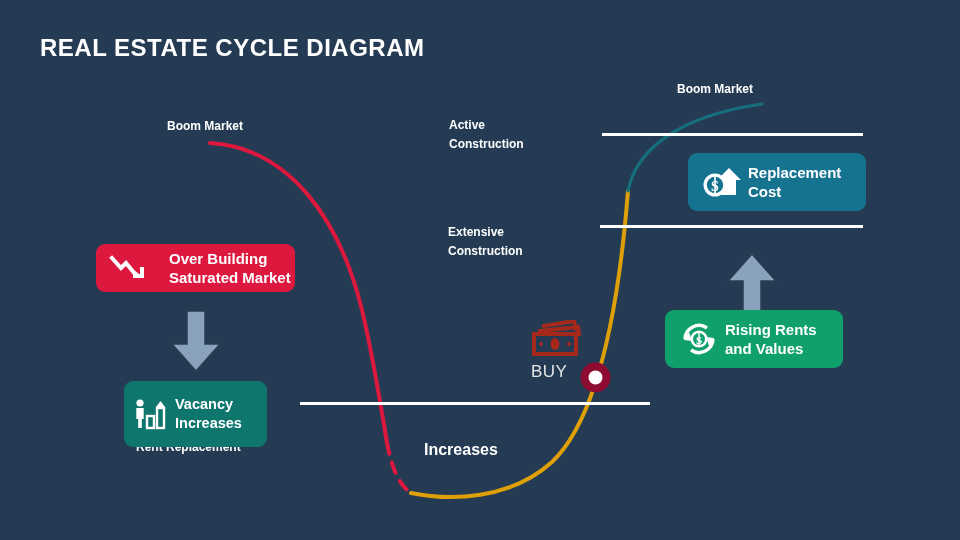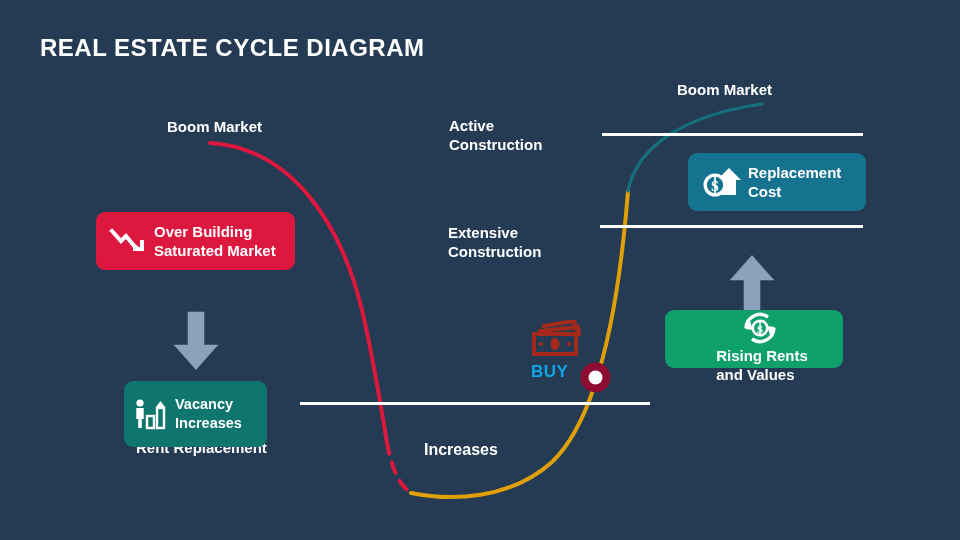--- a/index.html
+++ b/index.html
@@ -37,34 +37,34 @@
     left: 0;
     top: 0;
     width: 960px;
     height: 540px;
     pointer-events: none;
   }
 
   
   .plainlabel {
     color: #ffffff;
-    font-size: 15px;
+    font-size: 12px;
     font-weight: bold;
     line-height: 19px;
     white-space: pre-line;
   }
   #label-boom-left { left: 167px; top: 117px; }
   #label-boom-right { left: 677px; top: 80px; }
   #label-active { left: 449px; top: 116px; width: 145px; text-align: left; }
   #label-extensive { left: 448px; top: 207px; width: 145px; text-align: left; margin-top: 16px; }
   #label-recession { left: 424px; top: 440px; font-size: 16px; }
   #label-rent-reductions { left: 136px; top: 438px; }
   #label-buy {
     left: 531px; top: 362px;
-    font-size: 17px; font-weight: bold; color: #0ea5e9;
+    font-size: 17px; font-weight: normal; color: #e5e5e5;
     letter-spacing: 0.5px;
   }
 
   
   .rule {
     background: #ffffff;
     height: 3px;
   }
   #rule-active    { left: 602px; top: 133px; width: 261px; }
   #rule-extensive { left: 600px; top: 225px; width: 263px; }
@@ -85,24 +85,25 @@
   }
   .chip .chip-text {
     color: #ffffff;
     font-weight: bold;
     font-size: 15px;
     line-height: 19px;
     white-space: pre-line;
   }
 
   #chip-overbuilding {
-    left: 96px; top: 212px;
-    width: 199px; height: 58px;
+    left: 96px; top: 244px;
+    width: 199px; height: 48px;
     background: #dc183f;
     padding-left: 10px;
+    gap: 15px;
   }
   #chip-overbuilding .chip-icon { width: 46px; }
   #chip-overbuilding .chip-text { margin-left: 2px; }
 
   #chip-vacancy {
     left: 124px; top: 381px;
     width: 143px; height: 66px;
     background: #0f766e;
     padding-left: 8px;
   }
@@ -116,21 +117,20 @@
     padding-left: 12px;
   }
   #chip-replacement .chip-icon { width: 44px; }
   #chip-replacement .chip-text { margin-left: 4px; }
 
   #chip-rising {
     left: 665px; top: 310px;
     width: 178px; height: 58px;
     background: #0fa06c;
     padding-left: 12px;
-    flex-direction: column;
   }
   #chip-rising .chip-icon { width: 44px; }
   #chip-rising .chip-text { margin-left: 4px; }
 
   
   #arrow-down { left: 170px; top: 311px; }
   #arrow-up   { left: 726px; top: 252px; }
 
   
   #icon-money { left: 530px; top: 320px; }

